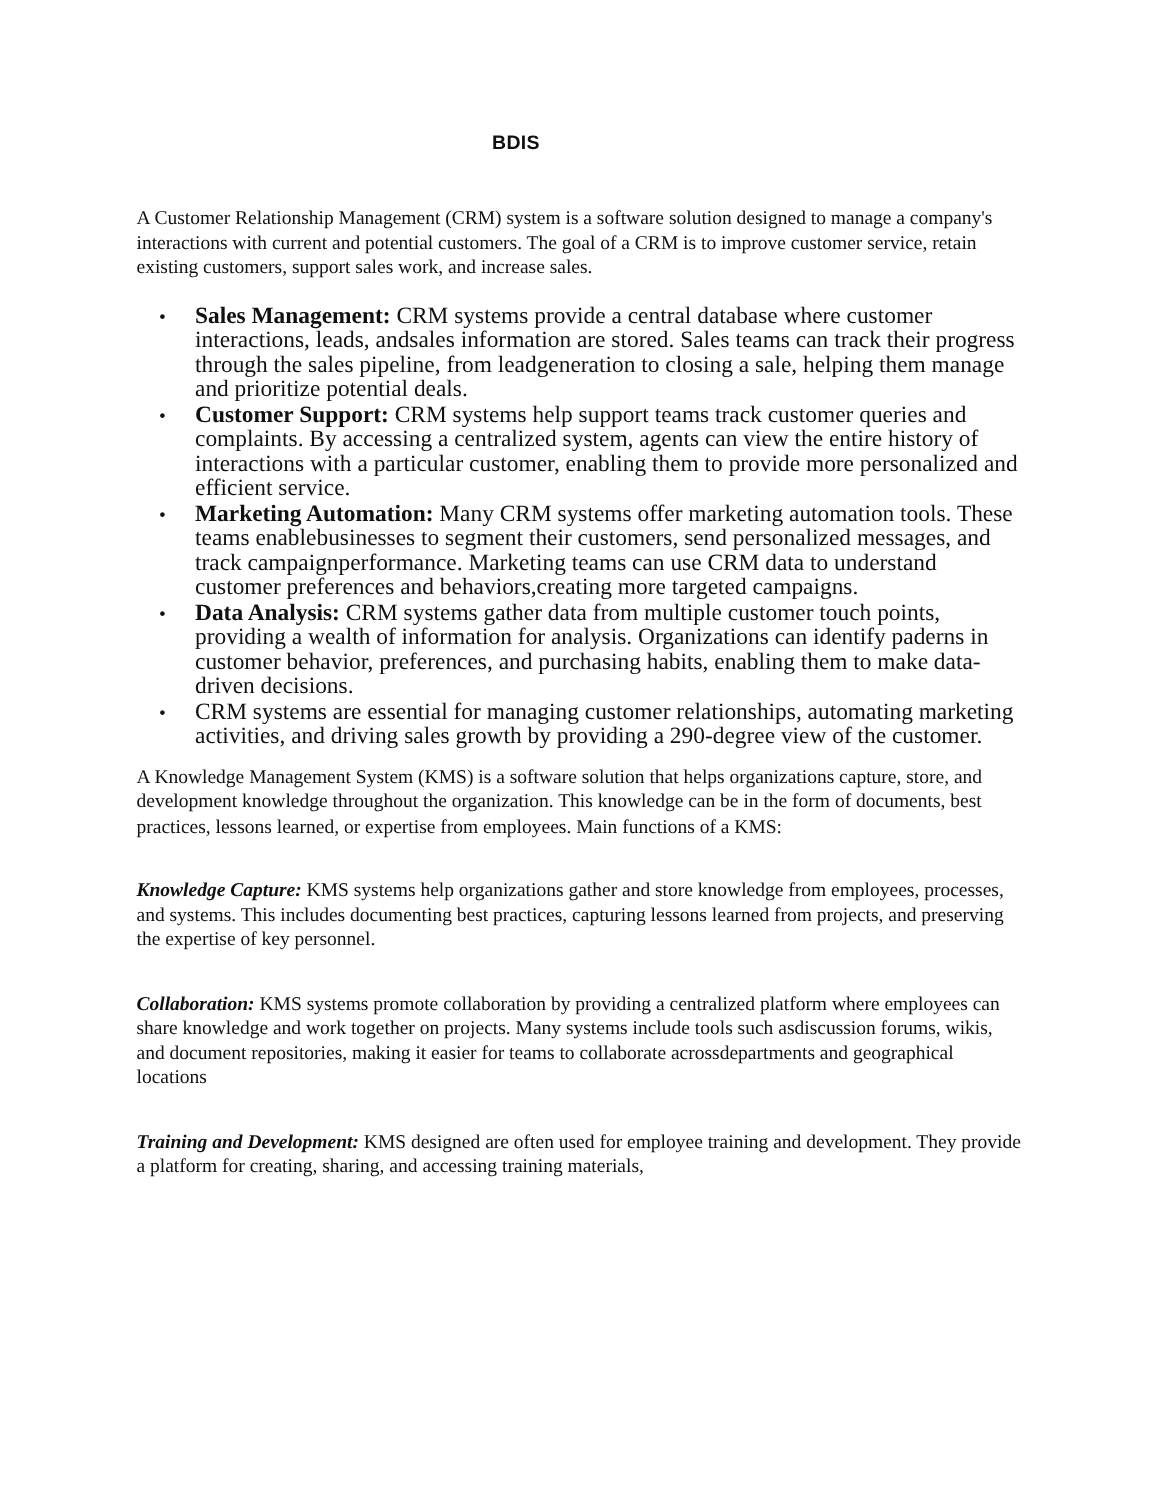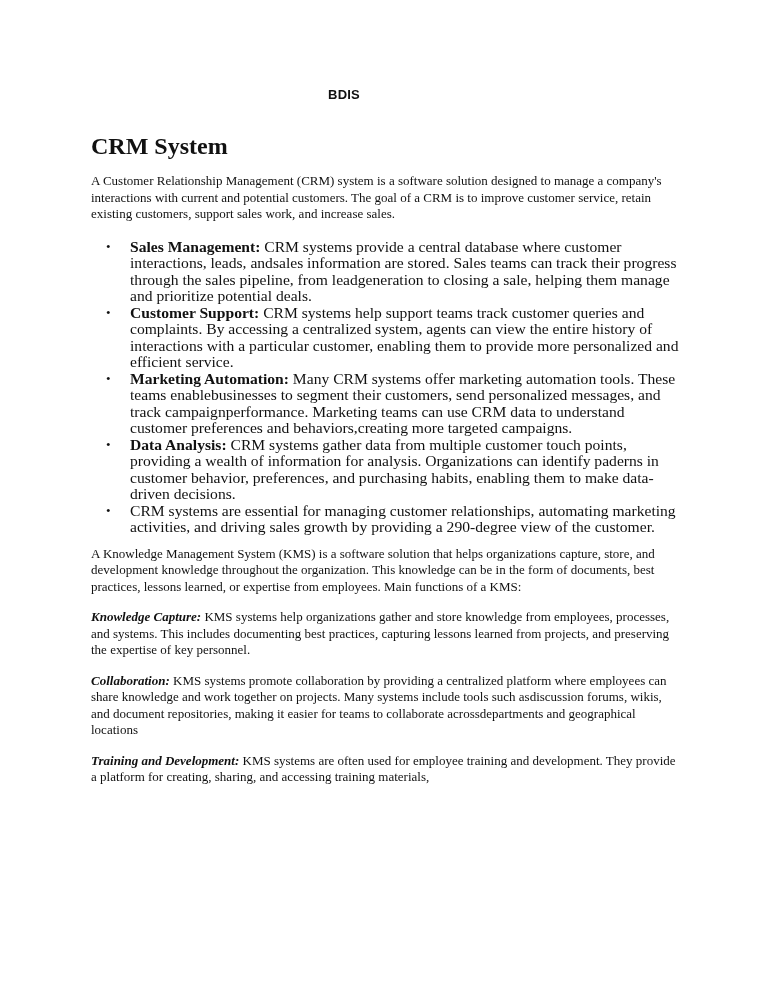--- a/index.html
+++ b/index.html
@@ -20,31 +20,30 @@
     }
     p { font-size: 13px; line-height: 16.5px; margin: 0; }
     .intro { margin-top: 9px; }
     ul.features { list-style: none; margin: 16px 0 0 0; padding: 0 0 0 39px; }
     ul.features li { position: relative; font-size: 15.6px; line-height: 16.5px; margin: 0; }
     ul.features li .bullet {
       position: absolute; left: -24px; top: 0; font-size: 13px;
     }
     .kms-title { margin-top: 11px; }
     .kms-intro { margin-top: 10px; }
-    .func { margin-top: 14px; }
+    .func { margin-top: 26px; }
     .func b i, .func i b { font-weight: bold; font-style: italic; }
   </style>
 </head>
 <body>
 
 <div class="page-header">BDIS</div>
 
 <div class="content">
   <section>
-    <h1>CRM System</h1>
     <p class="intro">A Customer Relationship Management (CRM) system is a software solution designed to manage a company's interactions with current and potential customers. The goal of a CRM is to improve customer service, retain existing customers, support sales work, and increase sales.</p>
     <ul class="features">
       <li>
         <span class="bullet">•</span><b>Sales Management:</b><span> CRM systems provide a central database where customer interactions, leads, andsales information are stored. Sales teams can track their progress through the sales pipeline, from leadgeneration to closing a sale, helping them manage and prioritize potential deals.</span>
       </li>
       <li>
         <span class="bullet">•</span><b>Customer Support:</b><span> CRM systems help support teams track customer queries and complaints. By accessing a centralized system, agents can view the entire history of interactions with a particular customer, enabling them to provide more personalized and efficient service.</span>
       </li>
       <li>
         <span class="bullet">•</span><b>Marketing Automation:</b><span> Many CRM systems offer marketing automation tools. These teams enablebusinesses to segment their customers, send personalized messages, and track campaignperformance. Marketing teams can use CRM data to understand customer preferences and behaviors,creating more targeted campaigns.</span>
@@ -55,15 +54,15 @@
       <li>
         <span class="bullet">•</span><span>CRM systems are essential for managing customer relationships, automating marketing activities, and driving sales growth by providing a 290-degree view of the customer.</span>
       </li>
     </ul>
   </section>
 
   <section>
     <p class="kms-intro">A Knowledge Management System (KMS) is a software solution that helps organizations capture, store, and development knowledge throughout the organization. This knowledge can be in the form of documents, best practices, lessons learned, or expertise from employees. Main functions of a KMS:</p>
     <p class="func"><b><i>Knowledge Capture:</i></b><span> KMS systems help organizations gather and store knowledge from employees, processes, and systems. This includes documenting best practices, capturing lessons learned from projects, and preserving the expertise of key personnel.</span></p>
     <p class="func"><b><i>Collaboration:</i></b><span> KMS systems promote collaboration by providing a centralized platform where employees can share knowledge and work together on projects. Many systems include tools such asdiscussion forums, wikis, and document repositories, making it easier for teams to collaborate acrossdepartments and geographical locations</span></p>
-    <p class="func"><b><i>Training and Development:</i></b><span> KMS systems are often used for employee training and development. They provide a platform for creating, sharing, and accessing training materials,</span></p>
+    <p class="func"><b><i>Training and Development:</i></b><span> KMS designed are often used for employee training and development. They provide a platform for creating, sharing, and accessing training materials,</span></p>
   </section>
 </div>
 
 </body></html>

